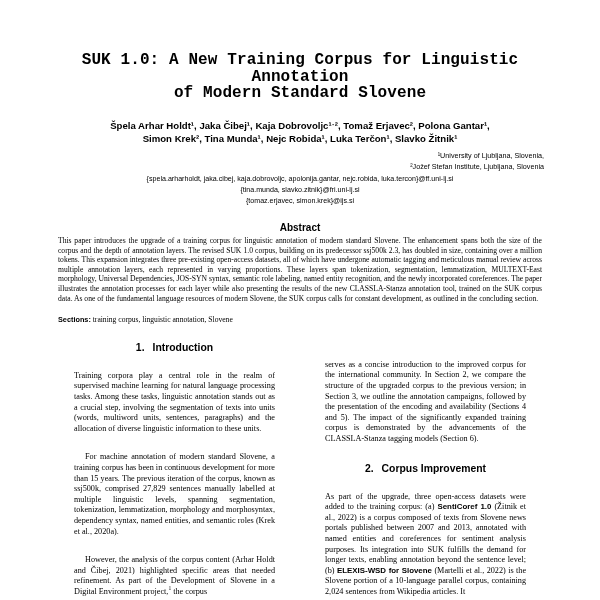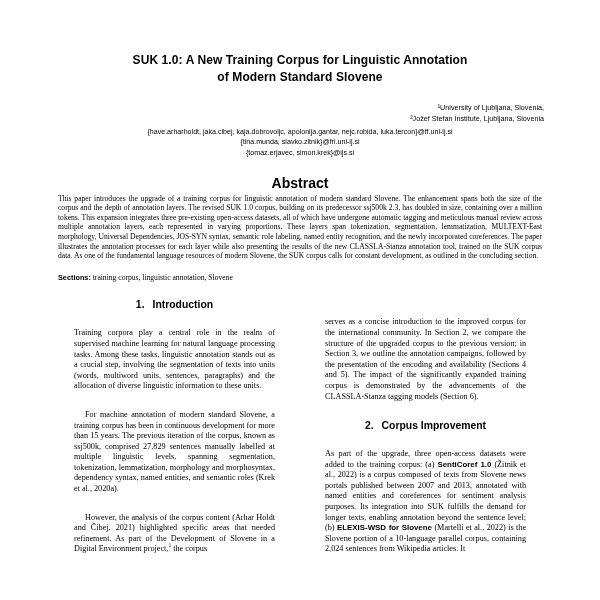--- a/index.html
+++ b/index.html
@@ -16,23 +16,23 @@
   }
   .page {
     width: 600px;
     height: 600px;
     box-sizing: border-box;
     padding: 52px 56px 0 56px;
     position: relative;
   }
   
   .title {
-    font-family: Liberation Sans, sans-serif;
+    font-family: Liberation Mono, monospace;
     font-weight: bold;
-    font-size: 12px;
+    font-size: 16px;
     line-height: 16.5px;
     text-align: center;
     margin: 0 0 17px 0;
     letter-spacing: 0.1px;
   }
   .title .ln { display: block; }
   
   .authors {
     font-family: "Liberation Sans", "DejaVu Sans", sans-serif;
     font-weight: bold;
@@ -60,21 +60,21 @@
   }
   .emails .ln { display: block; }
   
   .abstract-block {
     margin-top: 12px;
     padding: 0 2px;
   }
   .abstract-head {
     font-family: "Liberation Sans", "DejaVu Sans", sans-serif;
     font-weight: bold;
-    font-size: 14px;
+    font-size: 10px;
     text-align: center;
     margin: 16px 0 3px 0;
   }
   .abstract-body {
     font-size: 7.6px;
     line-height: 9.6px;
     text-align: justify;
     text-justify: inter-word;
     margin: 0;
     hyphens: none;
@@ -123,28 +123,32 @@
 </head>
 <body>
 
 <div class="page">
 
   <h1 class="title">
     <span class="ln">SUK 1.0: A New Training Corpus for Linguistic Annotation</span>
     <span class="ln">of Modern Standard Slovene</span>
   </h1>
 
+  <div class="authors">
+    <span class="ln">Špela Arhar Holdt¹, Jaka Čibej¹, Kaja Dobrovoljc¹ˑ², Tomaž Erjavec², Polona Gantar¹,</span>
+    <span class="ln">Simon Krek², Tina Munda¹, Nejc Robida¹, Luka Terčon¹, Slavko Žitnik¹</span>
+  </div>
 
   <div class="affils">
     <span class="ln">¹University of Ljubljana, Slovenia,</span>
     <span class="ln">²Jožef Stefan Institute, Ljubljana, Slovenia</span>
   </div>
 
   <div class="emails">
-    <span class="ln">{have.arharholdt, jaka.cibej, kaja.dobrovoljc, apolonija.gantar, nejc.robida, luka.tercon}@ff.uni-lj.si</span>
+    <span class="ln">{spela.arharholdt, jaka.cibej, kaja.dobrovoljc, apolonija.gantar, nejc.robida, luka.tercon}@ff.uni-lj.si</span>
     <span class="ln">{tina.munda, slavko.zitnik}@fri.uni-lj.si</span>
     <span class="ln">{tomaz.erjavec, simon.krek}@ijs.si</span>
   </div>
 
   <div class="abstract-block">
     <div class="abstract-head">Abstract</div>
     <p class="abstract-body">This paper introduces the upgrade of a training corpus for linguistic annotation of modern standard Slovene. The enhancement spans both the size of the corpus and the depth of annotation layers. The revised SUK 1.0 corpus, building on its predecessor ssj500k 2.3, has doubled in size, containing over a million tokens. This expansion integrates three pre-existing open-access datasets, all of which have undergone automatic tagging and meticulous manual review across multiple annotation layers, each represented in varying proportions. These layers span tokenization, segmentation, lemmatization, MULTEXT-East morphology, Universal Dependencies, JOS-SYN syntax, semantic role labeling, named entity recognition, and the newly incorporated coreferences. The paper illustrates the annotation processes for each layer while also presenting the results of the new CLASSLA-Stanza annotation tool, trained on the SUK corpus data. As one of the fundamental language resources of modern Slovene, the SUK corpus calls for constant development, as outlined in the concluding section.</p>
     <p class="keywords"><b>Sections:</b><span> training corpus, linguistic annotation, Slovene</span></p>
   </div>
 

